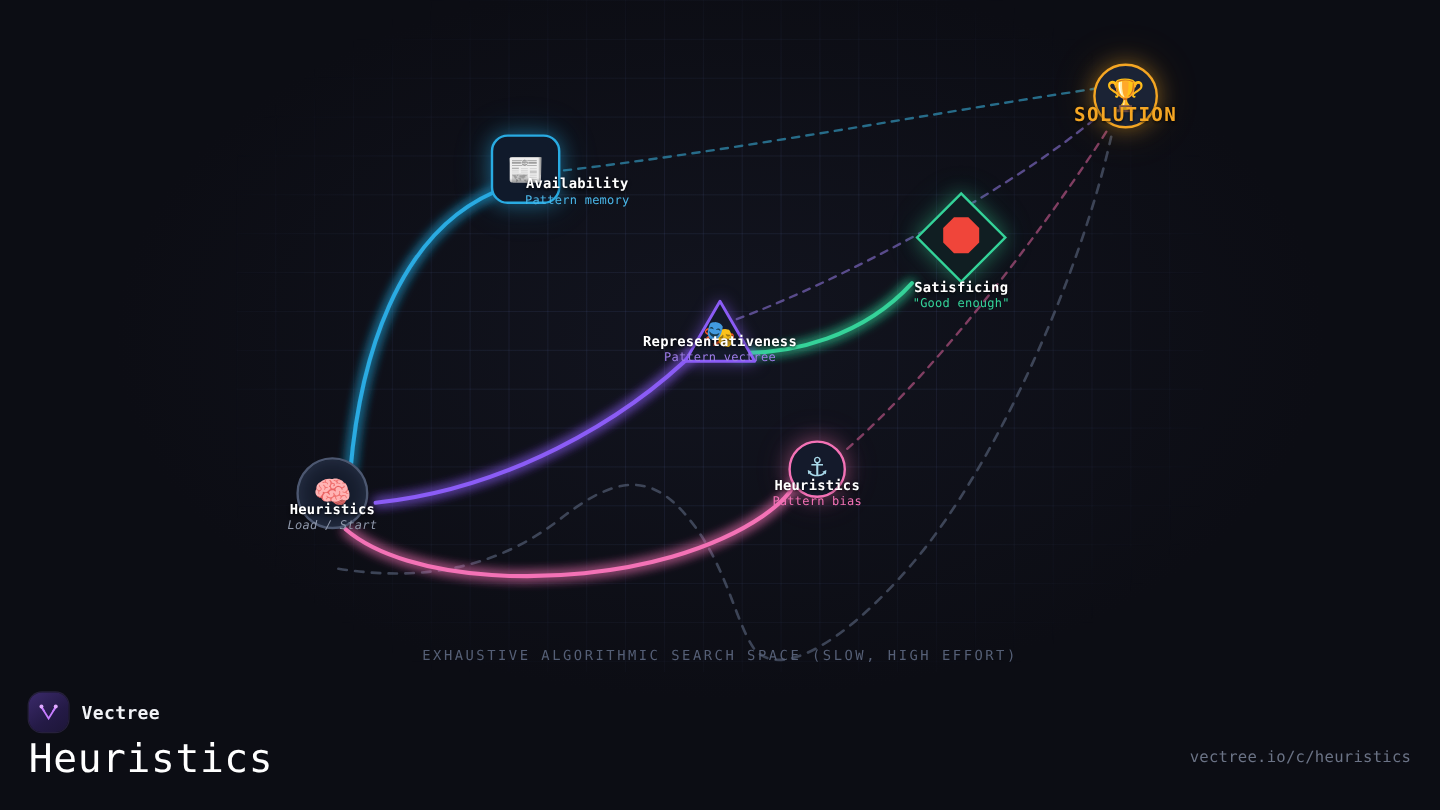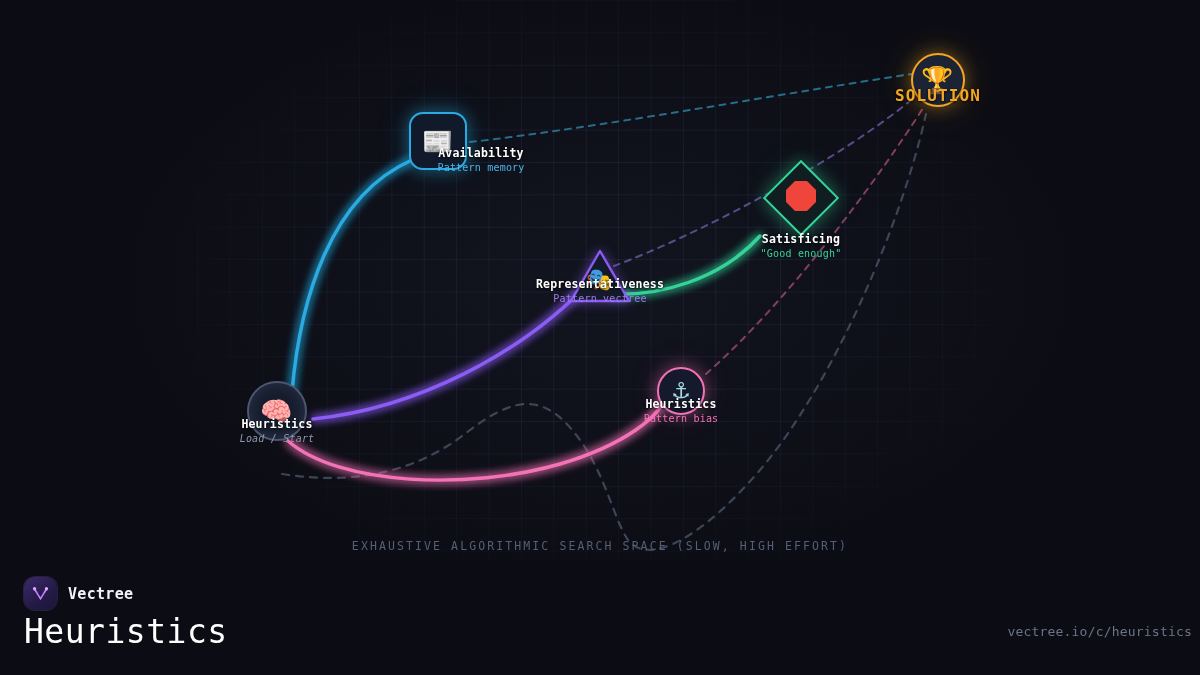--- a/index.html
+++ b/index.html
@@ -95,21 +95,21 @@
 
   
   #brandrow { position:absolute; left:24px; top:577px; display:flex; align-items:center; gap:11px; }
   #logo { width:33px; height:33px; border-radius:11px;
      background:linear-gradient(145deg,#3b2a6b 0%,#241a46 60%,#1d1638 100%);
      display:flex; align-items:center; justify-content:center;
      box-shadow:0 0 0 1px rgba(160,120,240,0.18); }
   #brandname { font-size:15px; font-weight:bold; color:#f2f3f7; letter-spacing:0.3px; }
   #title { position:absolute; left:24px; top:612px; font-size:33px; font-weight:normal;
      color:#ffffff; letter-spacing:0.5px; }
-  #url { position:absolute; right:8px; top:624px; font-size:13px; color:#6b7386; letter-spacing:0.2px; }
+  #url { position:absolute; right:24px; top:624px; font-size:13px; color:#6b7386; letter-spacing:0.2px; }
 </style>
 </head>
 <body>
 
 <div id="stage">
 
   <div id="grid"></div>
 
   <svg id="wires">
     <defs>

